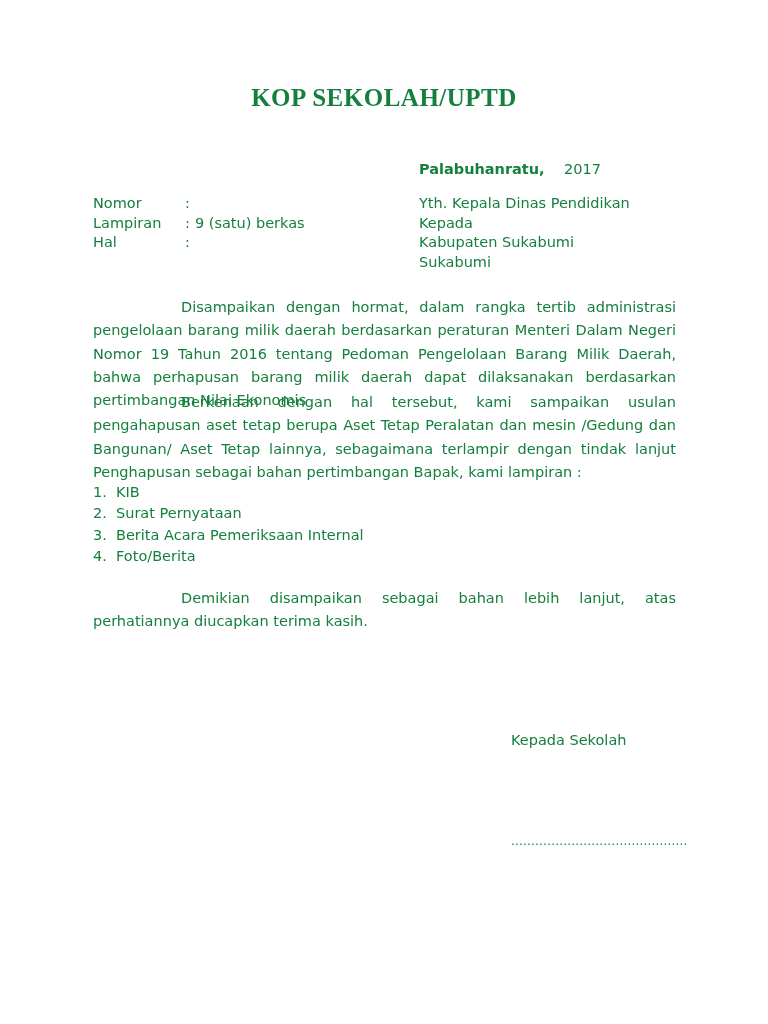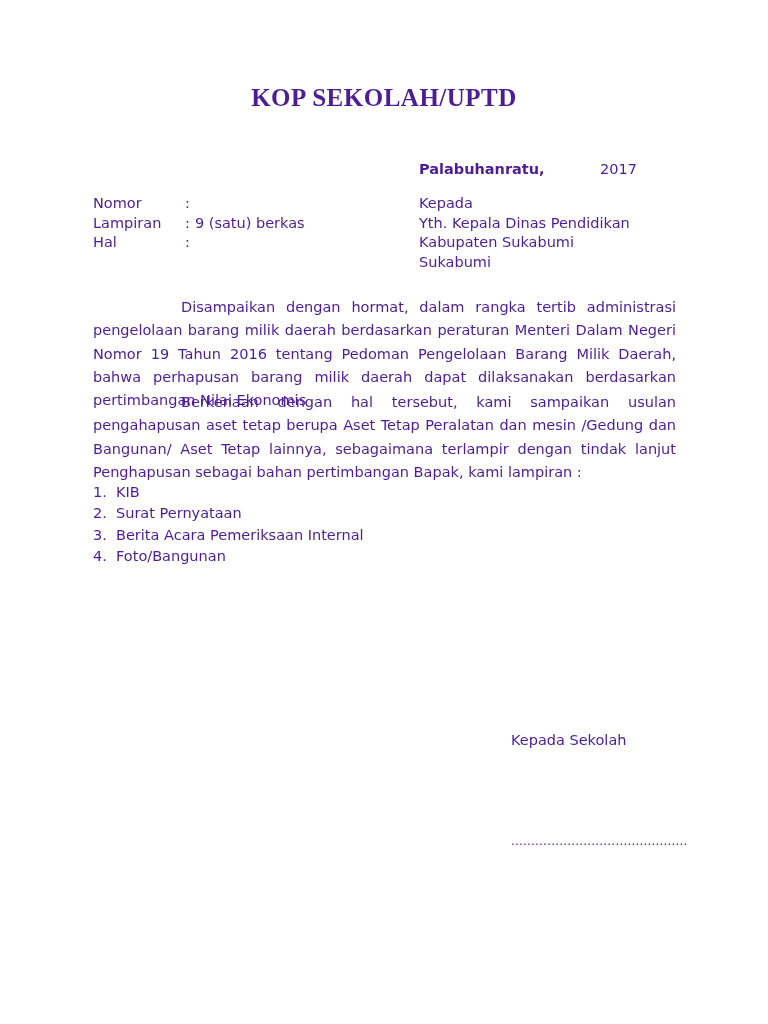--- a/index.html
+++ b/index.html
@@ -2,38 +2,38 @@
 <html><head>
 <meta charset="utf-8">
 <style>
   * { margin: 0; padding: 0; box-sizing: border-box; }
   html, body { background: #ffffff; }
   .page {
     position: relative;
     width: 768px;
     height: 1024px;
     background: #ffffff;
-    color: #4c1d95;
+    color: #15803d;
     font-family: "DejaVu Sans", sans-serif;
     font-size: 14.5px;
     overflow: hidden;
   }
   .doc-title {
     position: absolute;
     top: 84px;
     left: 0;
     width: 768px;
     text-align: center;
     font-family: "Liberation Serif", serif;
     font-weight: bold;
     font-size: 25px;
     letter-spacing: 0.5px;
   }
   .date-place { position: absolute; left: 419px; top: 161px; font-weight: bold; }
-  .date-year  { position: absolute; left: 600px; top: 161px; text-align: right; }
+  .date-year  { position: absolute; left: 564px; top: 161px; text-align: right; }
 
   .meta-block { position: absolute; left: 93px; top: 194px; }
   .meta-row { display: flex; line-height: 19.7px; }
   .meta-row .meta-label { width: 92px; }
   .meta-row .meta-colon { margin-right: 5px; }
   .meta-row .meta-value.emphasis {
     font-weight: bold;
     text-decoration: underline;
     text-underline-offset: 3px;
   }
@@ -87,22 +87,22 @@
       <span class="meta-colon">:</span>
       <span class="meta-value">9 (satu) berkas</span>
     </div>
     <div class="meta-row">
       <span class="meta-label">Hal</span>
       <span class="meta-colon">:</span>
     </div>
   </div>
 
   <div class="recipient-block">
+    <div>Yth. Kepala Dinas Pendidikan</div>
     <div>Kepada</div>
-    <div>Yth. Kepala Dinas Pendidikan</div>
     <div>Kabupaten Sukabumi</div>
     <div>Sukabumi</div>
   </div>
 
   <p class="body-par par-1">Disampaikan dengan hormat, dalam rangka tertib administrasi pengelolaan barang milik daerah berdasarkan peraturan Menteri Dalam Negeri Nomor 19 Tahun 2016 tentang Pedoman Pengelolaan Barang Milik Daerah, bahwa perhapusan barang milik daerah dapat dilaksanakan berdasarkan pertimbangan Nilai Ekonomis</p>
   <p class="body-par par-2">Berkenaan dengan hal tersebut, kami  sampaikan usulan pengahapusan aset tetap berupa Aset Tetap Peralatan dan mesin /Gedung dan Bangunan/ Aset Tetap lainnya, sebagaimana terlampir dengan tindak lanjut Penghapusan sebagai bahan pertimbangan Bapak, kami lampiran :</p>
 
   <div class="attachments">
     <div class="attachment-item">
       <span class="att-num">1.</span>
@@ -111,21 +111,22 @@
     <div class="attachment-item">
       <span class="att-num">2.</span>
       <span class="att-text">Surat Pernyataan</span>
     </div>
     <div class="attachment-item">
       <span class="att-num">3.</span>
       <span class="att-text">Berita Acara Pemeriksaan Internal</span>
     </div>
     <div class="attachment-item">
       <span class="att-num">4.</span>
-      <span class="att-text">Foto/Bangunan</span>
+      <span class="att-text">Foto/Berita</span>
     </div>
   </div>
 
+  <p class="body-par closing-par">Demikian disampaikan sebagai bahan lebih lanjut, atas perhatiannya diucapkan terima kasih.</p>
 
   <div class="signature-title">Kepada Sekolah</div>
   <div class="signature-dots">............................................</div>
 
 </div>
 
 </body></html>

